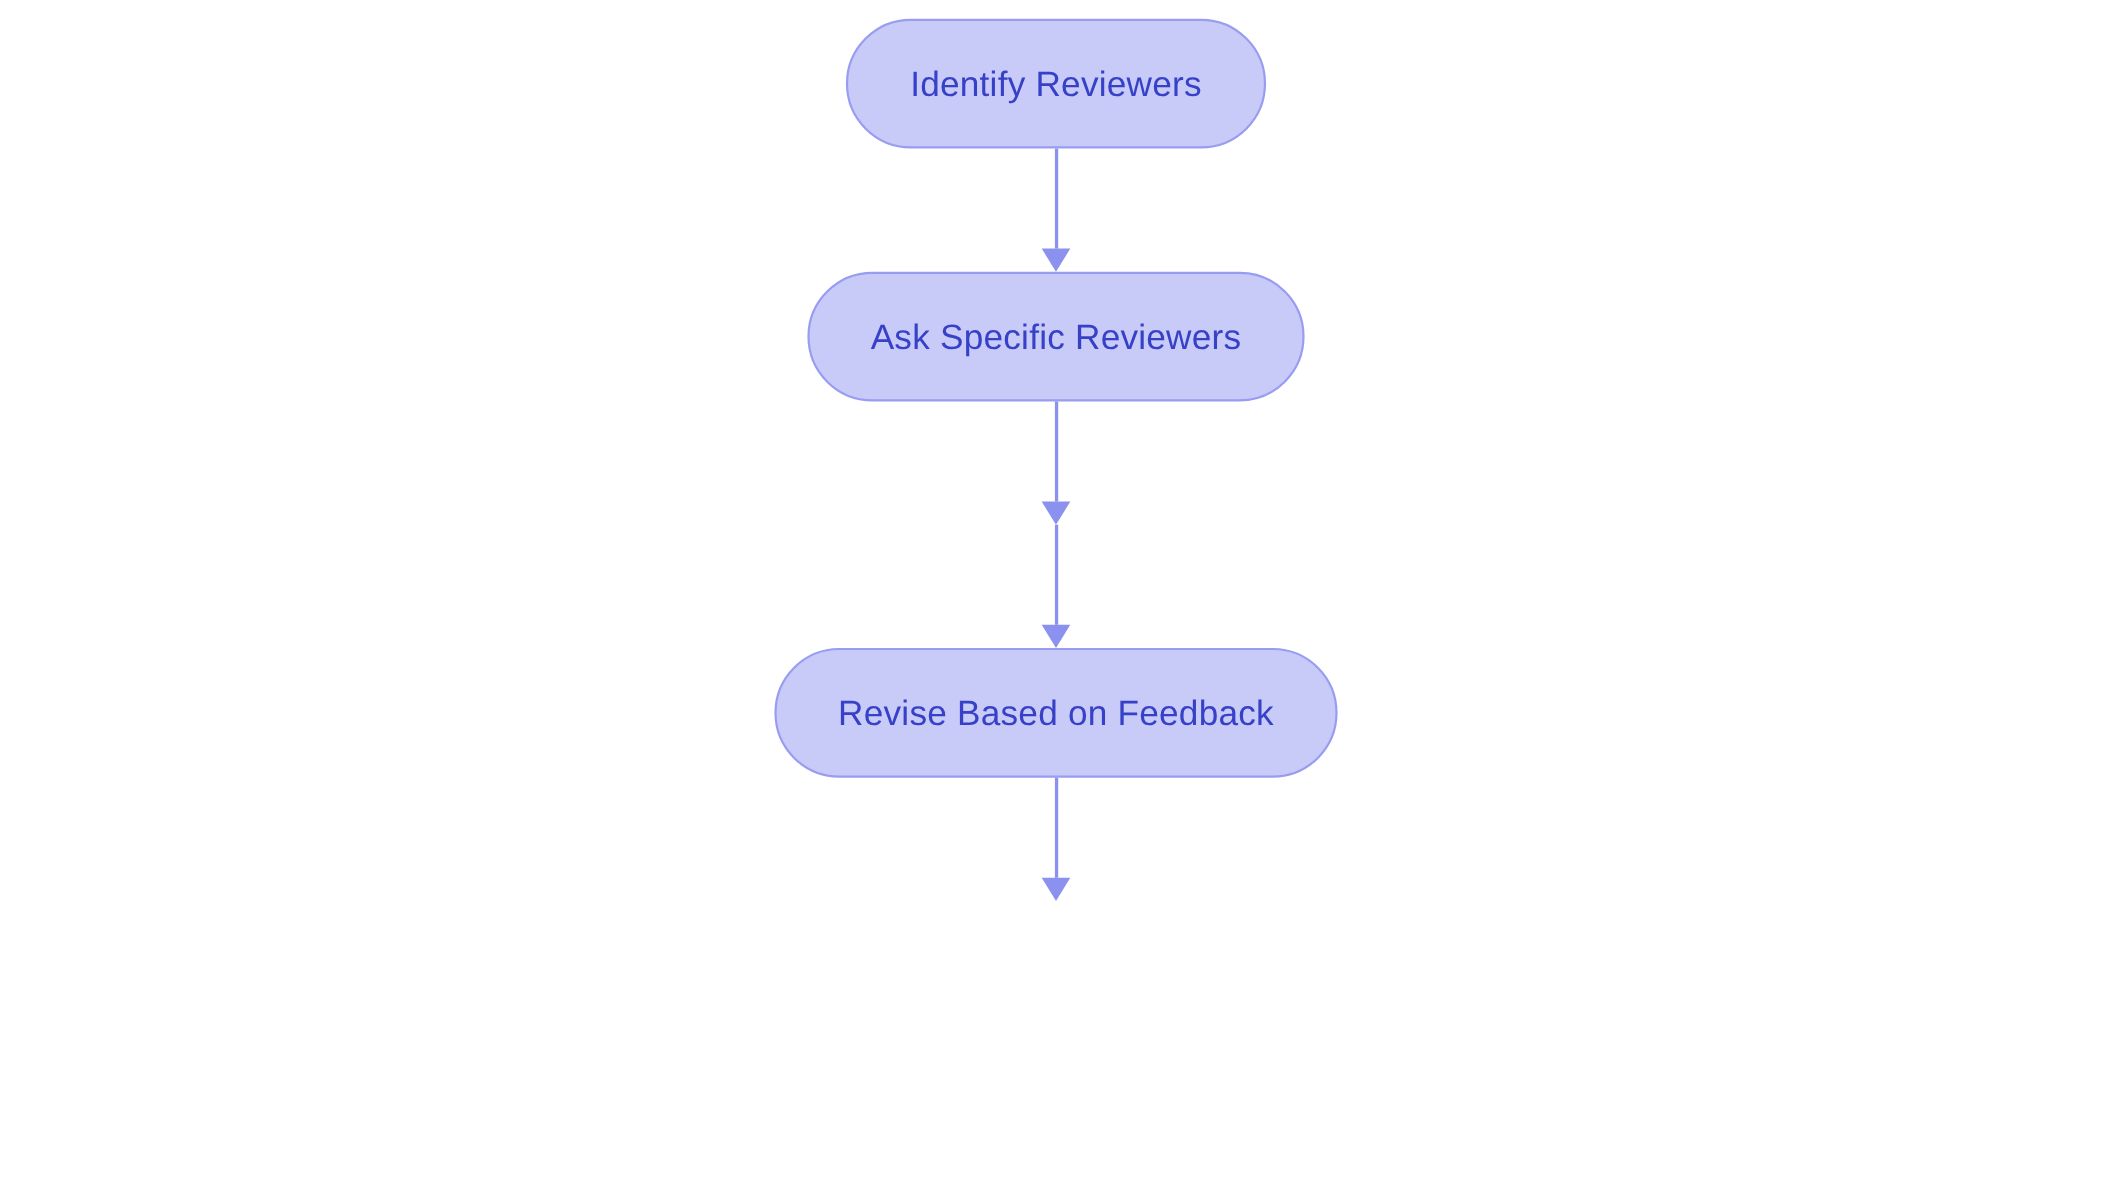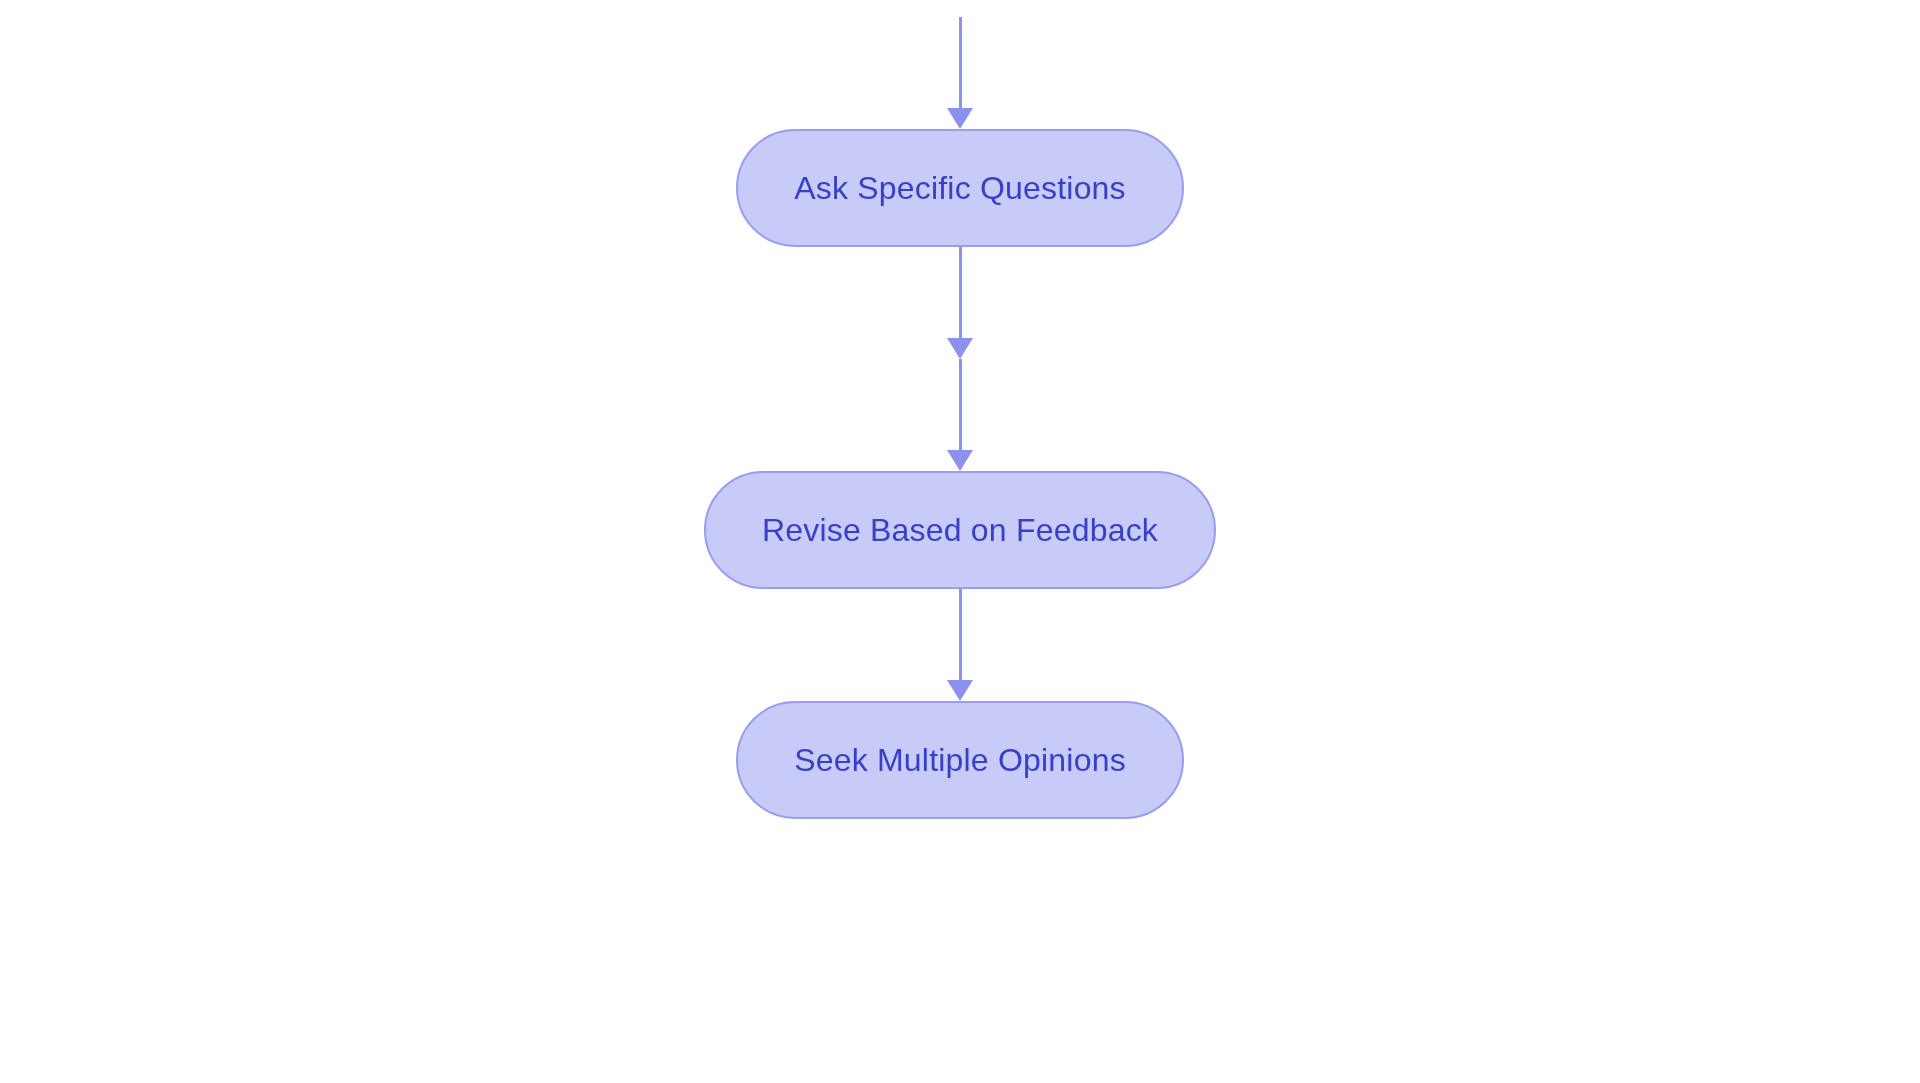--- a/index.html
+++ b/index.html
@@ -60,28 +60,31 @@
     border-left: 13px solid transparent;
     border-right: 13px solid transparent;
     border-top: 21px solid var(--arrow-color);
   }
 </style>
 </head>
 <body>
 
 <div class="flow">
 
+  <div class="node">
+    <span>Identify Reviewers</span>
+  </div>
 
   <div class="connector">
     <div class="line"></div>
     <div class="head"></div>
   </div>
 
   <div class="node">
-    <span>Ask Specific Questions</span>
+    <span>Ask Specific Reviewers</span>
   </div>
 
   <div class="connector">
     <div class="line"></div>
     <div class="head"></div>
   </div>
 
 
   <div class="connector">
     <div class="line"></div>
@@ -90,17 +93,14 @@
 
   <div class="node">
     <span>Revise Based on Feedback</span>
   </div>
 
   <div class="connector">
     <div class="line"></div>
     <div class="head"></div>
   </div>
 
-  <div class="node">
-    <span>Seek Multiple Opinions</span>
-  </div>
 
 </div>
 
 </body></html>

